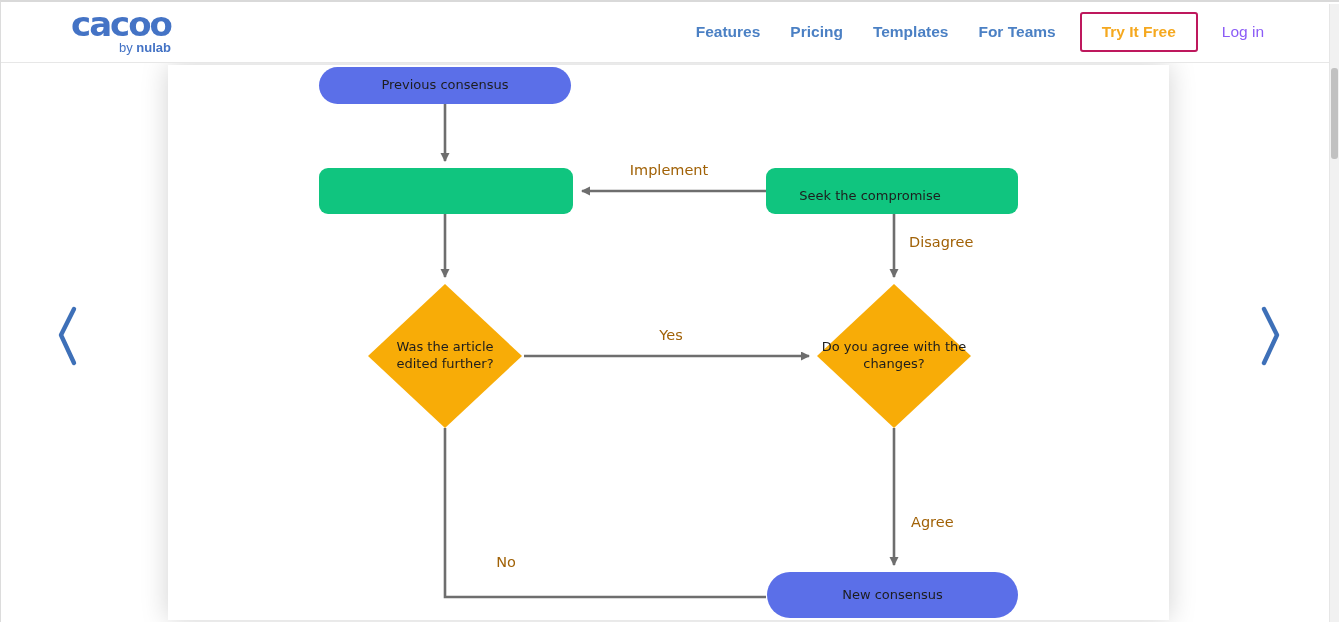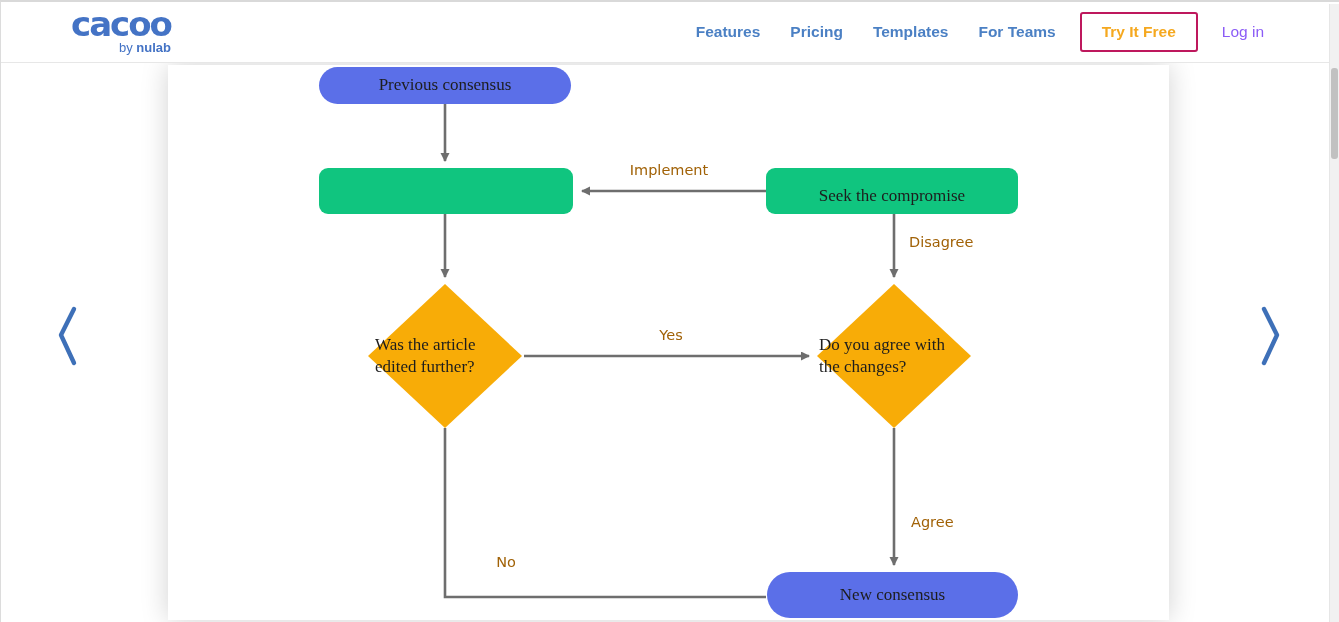--- a/index.html
+++ b/index.html
@@ -27,27 +27,27 @@
   .chevron.left { left:53px; }
   .chevron.right { left:1257px; }
 
   
   .scrollbar-track { position:absolute; top:2px; right:0; bottom:0; width:10px; background:#f1f1f1; border-left:1px solid #e6e6e6; z-index:9; }
   .scrollbar-thumb { position:absolute; top:64px; left:1px; width:7px; height:91px; background:#c1c1c1; border-radius:3px; cursor:pointer; }
 
   
   .diagram-svg { position:absolute; left:0; top:0; }
   .node-label, .edge-label { position:absolute; font-family:"DejaVu Sans", sans-serif; color:#1d1d1d; }
-  .node-label { display:flex; align-items:center; justify-content:center; text-align:left; font-size:17px; line-height:1.3;font-family:Liberation Serif, serif; }
+  .node-label { display:flex; align-items:center; justify-content:center; text-align:center; font-size:13px; line-height:1.3; }
   .edge-label { font-size:14.5px; color:#a16207; }
   .edge-label.centered { text-align:center; }
 
   .lbl-prev { left:151px; top:2px;   width:252px; height:37px; }
   .lbl-make { left:151px; top:103px; width:254px; height:46px; }
-  .lbl-seek { left:598px; top:103px; width:252px; height:57px; }
+  .lbl-seek { left:576px; top:103px; width:252px; height:57px; }
   .lbl-wasedited { left:207px; top:219px; width:140px; height:144px; }
   .lbl-agreechg  { left:651px; top:219px; width:150px; height:144px; }
   .lbl-new  { left:599px; top:507px; width:251px; height:46px; }
 
   .lbl-implement { left:431px; top:97px;  width:140px; }
   .lbl-disagree  { left:741px; top:169px; width:90px; }
   .lbl-yes       { left:433px; top:262px; width:140px; }
   .lbl-agree     { left:743px; top:449px; width:80px; }
   .lbl-no        { left:303px; top:489px; width:70px; }
 </style>

